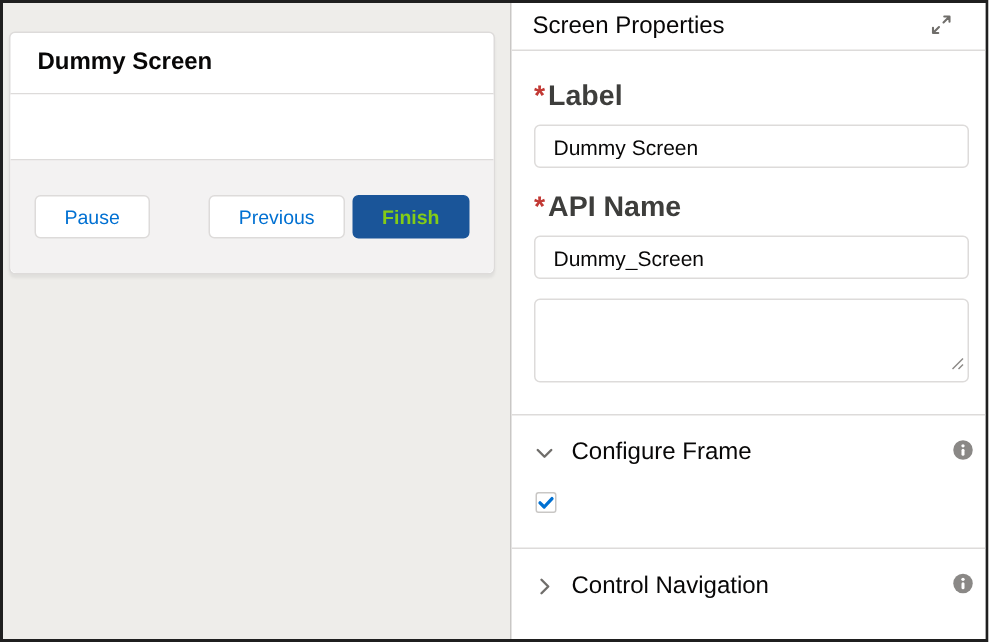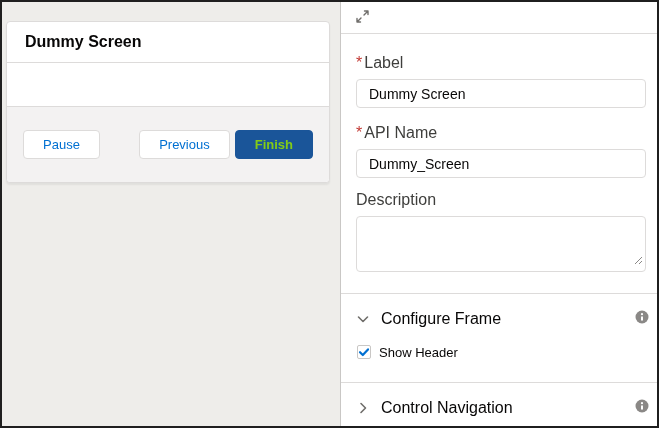--- a/index.html
+++ b/index.html
@@ -23,21 +23,21 @@
   .btn.brand{background:var(--finish-bg);border-color:var(--finish-bg);color:#84cc16;font-weight:700;}
 
   
   .panel{flex:1;background:#fff;border-left:1px solid var(--divider);display:flex;flex-direction:column;overflow:hidden;}
   .panel-header{height:32px;flex:0 0 32px;border-bottom:1px solid var(--border);display:flex;align-items:center;justify-content:space-between;padding:0 22px 0 14px;}
   .panel-title{font-size:16px;color:var(--text);font-weight:400;}
   .icon-btn{background:none;border:none;cursor:pointer;padding:0;display:flex;align-items:center;}
   .panel-body{padding:20px 11px 0 15px;}
   .field{display:block;}
   .field + .field{margin-top:16px;}
-  .field-label{font-size:16px;color:var(--label);display:block;margin-bottom:7px;}
+  .field-label{font-size:19px;color:var(--label);display:block;margin-bottom:7px;font-weight:bold;}
   .req{color:var(--required);margin-right:2px;}
   .text-input{width:100%;height:29px;border:1px solid var(--border);border-radius:4px;padding:0 12px;font-size:14px;color:var(--text);background:#fff;outline:none;}
   .textarea-wrap{position:relative;}
   .textarea{width:100%;height:56px;border:1px solid var(--border);border-radius:4px;padding:6px 12px;font-size:14px;color:var(--text);resize:none;outline:none;display:block;}
   .resize-handle{position:absolute;right:3px;bottom:3px;pointer-events:none;}
   .hr{border:none;border-top:1px solid var(--border);margin:21px 0 0 0;}
   .section{padding:13px 8px 14px 15px;}
   .section-header{display:flex;align-items:center;height:24px;}
   .chev{flex:0 0 14px;display:flex;align-items:center;cursor:pointer;}
   .section-title{font-size:16px;color:var(--text);margin-left:11px;flex:1;cursor:pointer;}
@@ -66,41 +66,41 @@
         <div class="btn-group">
           <button class="btn">Previous</button>
           <button class="btn brand">Finish</button>
         </div>
       </div>
     </div>
   </div>
 
   <div class="panel">
     <div class="panel-header">
+      <span class="panel-title">Screen Properties</span>
       <button class="icon-btn">
         <span>
           <svg width="15" height="15" viewBox="0 0 15 15" fill="none" stroke="#706e6b" stroke-width="1.4" stroke-linecap="round" stroke-linejoin="round">
             <path d="M9 6 L13 2 M9.5 2 H13 V5.5"></path>
             <path d="M6 9 L2 13 M2 9.5 V13 H5.5"></path>
           </svg>
         </span>
       </button>
     </div>
 
     <div class="panel-body">
       <div class="field">
         <span class="field-label"><span class="req">*</span><span>Label</span></span>
         <input class="text-input" type="text" value="Dummy Screen" style="">
       </div>
       <div class="field">
         <span class="field-label"><span class="req">*</span><span>API Name</span></span>
         <input class="text-input" type="text" value="Dummy_Screen" style="">
       </div>
       <div class="field" style="margin-top:13px;">
-        <span class="field-label"><span>Description</span></span>
         <div class="textarea-wrap">
           <textarea class="textarea" style=""></textarea>
           <span class="resize-handle">
             <svg width="9" height="9" viewBox="0 0 9 9" stroke="#8a8886" stroke-width="1">
               <line x1="1" y1="8" x2="8" y2="1"></line>
               <line x1="5" y1="8" x2="8" y2="5"></line>
             </svg>
           </span>
         </div>
       </div>
@@ -124,21 +124,20 @@
           </svg>
         </span>
       </div>
       <div class="checkboxes">
         <label class="cb-row checked">
           <span class="cb-box">
             <svg width="12" height="12" viewBox="0 0 12 12" fill="none" stroke="#0070d2" stroke-width="2.2" stroke-linecap="round" stroke-linejoin="round">
                 <path d="M2 6.2 L4.8 9 L10 3.4"></path>
               </svg>
           </span>
-          <span class="cb-label">Show Header</span>
         </label>
       </div>
     </div>
 
     <hr class="hr" style="margin-top:0;">
 
     <div class="section collapsed">
       <div class="section-header">
         <span class="chev">
           <svg width="14" height="14" viewBox="0 0 14 14" fill="none" stroke="#706e6b" stroke-width="1.6" stroke-linecap="round" stroke-linejoin="round">

